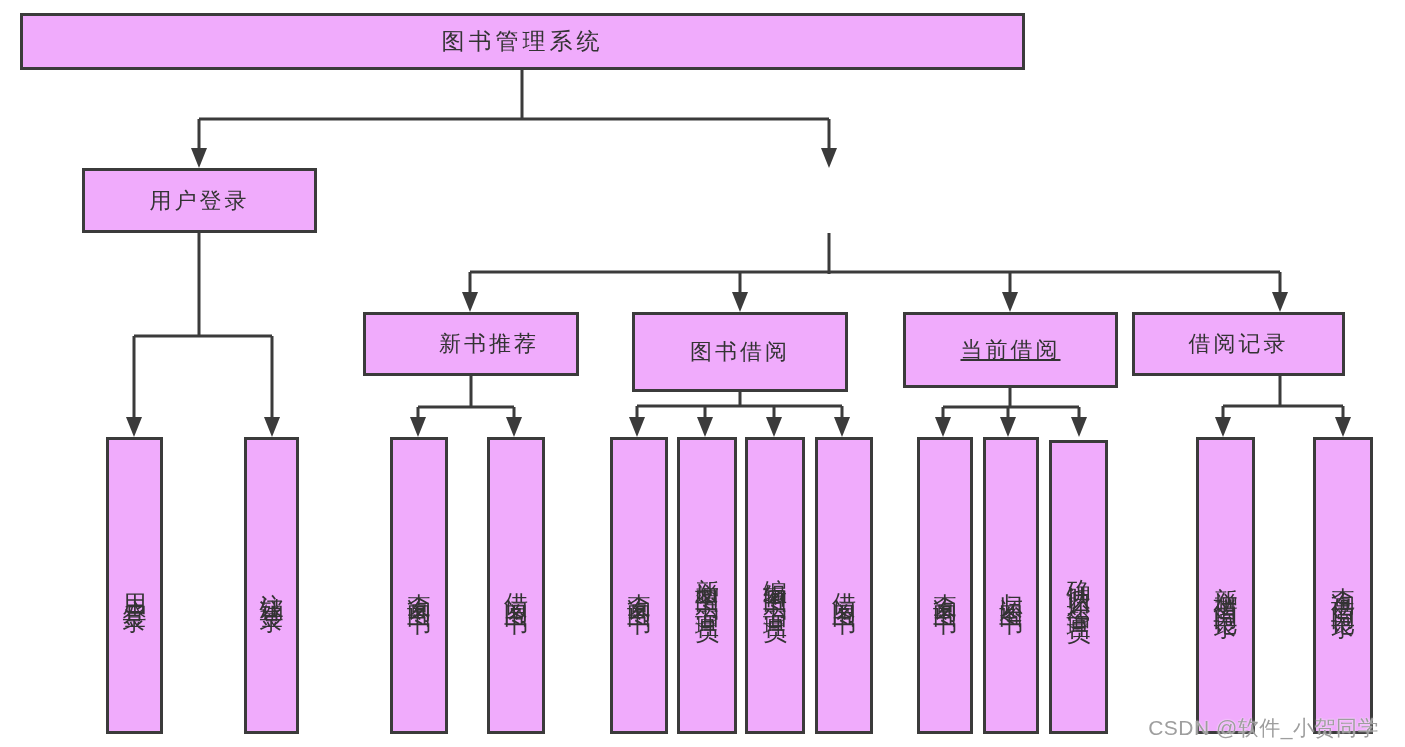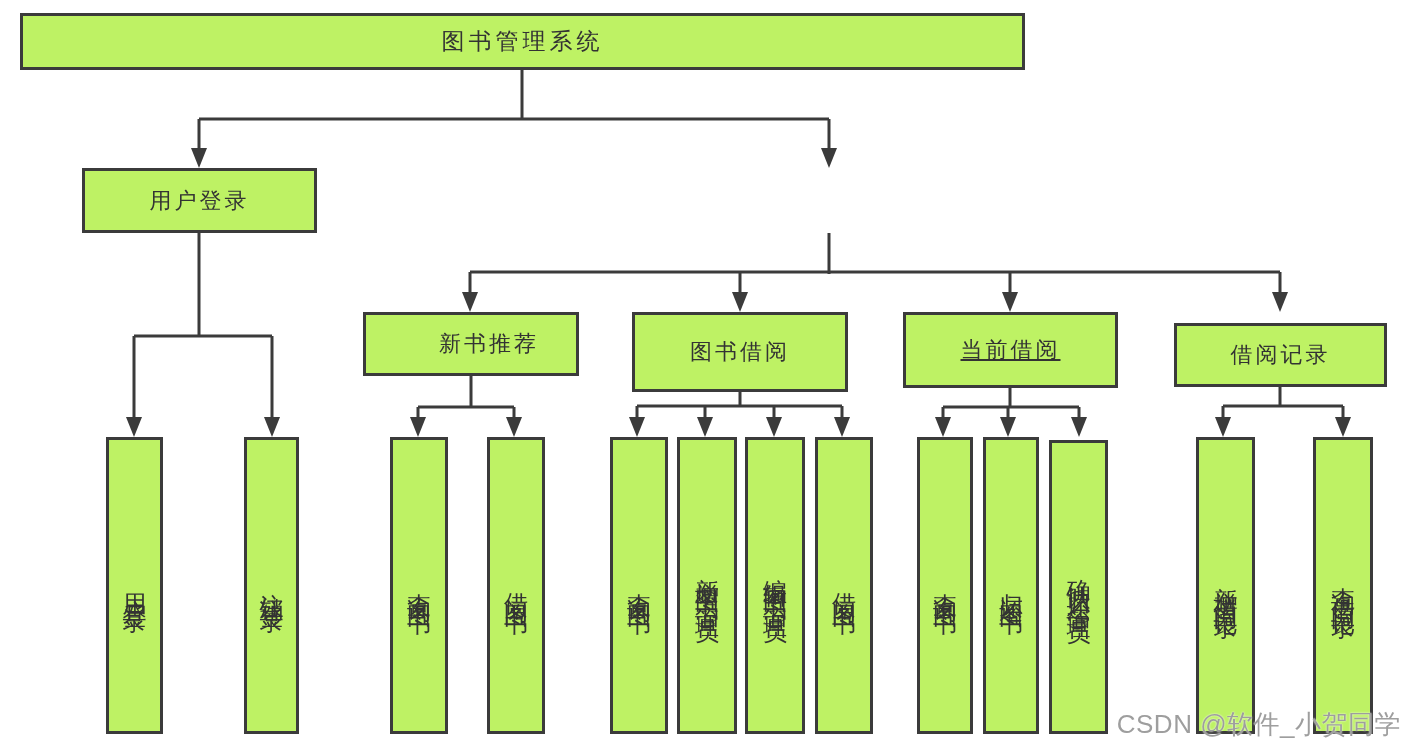--- a/index.html
+++ b/index.html
@@ -20,38 +20,38 @@
     fill: none;
     stroke: var(--line, #3b3b3b);
     stroke-width: 3;
   }
   .connectors path.arrow { fill: var(--line, #3b3b3b); stroke: none; }
   .node {
     position: absolute;
     display: flex;
     align-items: center;
     justify-content: center;
-    background: #bef264;
+    background: #f0abfc;
     border: 3px solid var(--box-border, #3b3b3b);
     color: var(--text, #333333);
   }
   .node.h { font-size: 22px; letter-spacing: 3px; white-space: nowrap; }
   .node.root-box { font-size: 23px; letter-spacing: 4px; }
   .node.v span {
     writing-mode: vertical-rl;
     text-orientation: mixed;
     font-size: 24px;
     letter-spacing: 6px;
     line-height: 1;
   }
   .watermark {
     position: absolute;
-    right: 4px;
+    right: 26px;
     bottom: 5px;
-    font-size: 26px;
+    font-size: 21px;
     letter-spacing: 0.5px;
     color: var(--watermark, #9e9e9e);
     text-shadow: 0 0 2px #ffffff;
     white-space: nowrap;
   }
 </style>
 </head>
 <body>
 
 <div class="stage">
@@ -93,21 +93,21 @@
     <path class="arrow" d="M1335 417 L1351 417 L1343 437 Z"></path>
   </svg>
 
   <div class="node h root-box" style="left:20px; top:13px; width:1005px; height:57px;">图书管理系统</div>
 
   <div class="node h" style="left:82px; top:168px; width:235px; height:65px;">用户登录</div>
 
   <div class="node h" style="left:363px; top:312px; width:216px; height:64px;padding-left:36px;">新书推荐</div>
   <div class="node h" style="left:632px; top:312px; width:216px; height:80px;">图书借阅</div>
   <div class="node h" style="left:903px; top:312px; width:215px; height:76px;text-decoration:underline;">当前借阅</div>
-  <div class="node h" style="left:1174px; top:312px; width:213px; height:64px;margin-top:11px;">借阅记录</div>
+  <div class="node h" style="left:1132px; top:312px; width:213px; height:64px;">借阅记录</div>
 
   <div class="node v" style="left:106px; top:437px; width:57px; height:297px;">
     <span>用户登录</span>
   </div>
   <div class="node v" style="left:244px; top:437px; width:55px; height:297px;">
     <span>注销登录</span>
   </div>
 
   <div class="node v" style="left:390px; top:437px; width:58px; height:297px;">
     <span>查询图书</span>

